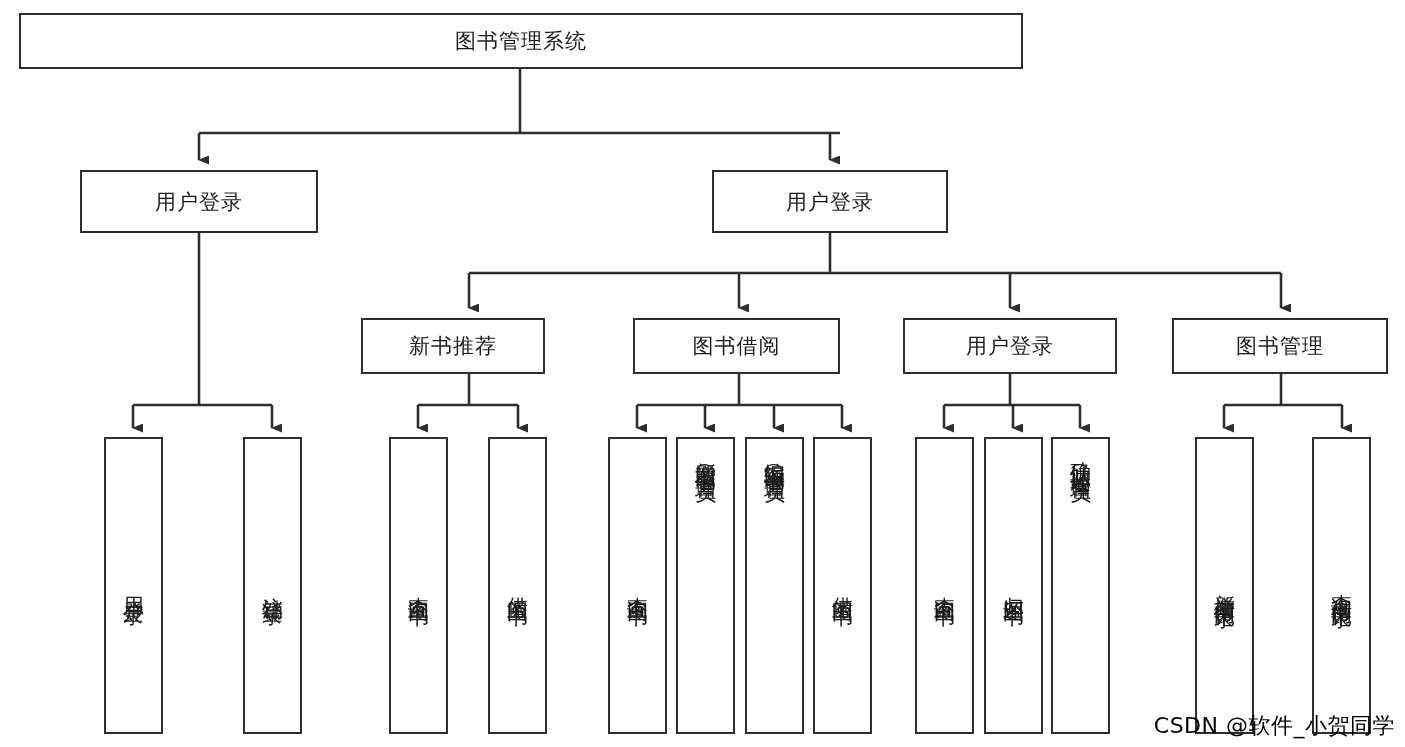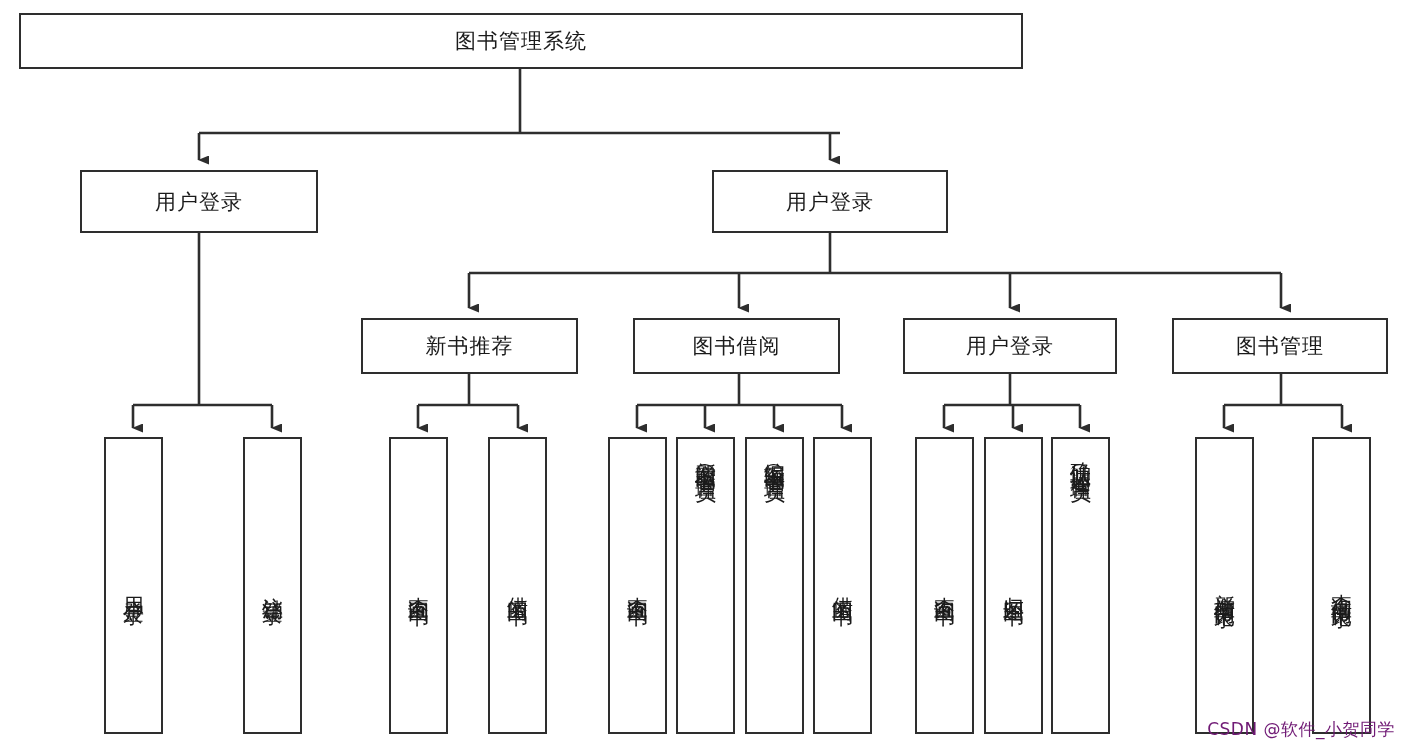--- a/index.html
+++ b/index.html
@@ -55,22 +55,22 @@
     color: #1b1b1b;
   }
   .node-box.vertical.mid {
     align-items: center;
     padding-top: 0;
   }
   .watermark {
     position: absolute;
     right: 10px;
     bottom: 6px;
-    font-size: 17px;
-    color: #701a75;
+    font-size: 22px;
+    color: #000000;
     letter-spacing: 0.5px;
     white-space: nowrap;
     margin-top: 41px;
   }
 </style>
 </head>
 <body>
 
 <div id="diagram-root">
 
@@ -128,21 +128,21 @@
     <span>图书管理系统</span>
   </div>
 
   <div class="node-box horizontal" style="left:80px; top:170px; width:238px; height:63px;">
     <span>用户登录</span>
   </div>
   <div class="node-box horizontal" style="left:712px; top:170px; width:236px; height:63px;">
     <span>用户登录</span>
   </div>
 
-  <div class="node-box horizontal" style="left:361px; top:318px; width:217px; height:56px;">
+  <div class="node-box horizontal" style="left:361px; top:318px; width:184px; height:56px;">
     <span>新书推荐</span>
   </div>
   <div class="node-box horizontal" style="left:633px; top:318px; width:207px; height:56px;">
     <span>图书借阅</span>
   </div>
   <div class="node-box horizontal" style="left:903px; top:318px; width:214px; height:56px;">
     <span>用户登录</span>
   </div>
   <div class="node-box horizontal" style="left:1172px; top:318px; width:216px; height:56px;">
     <span>图书管理</span>

